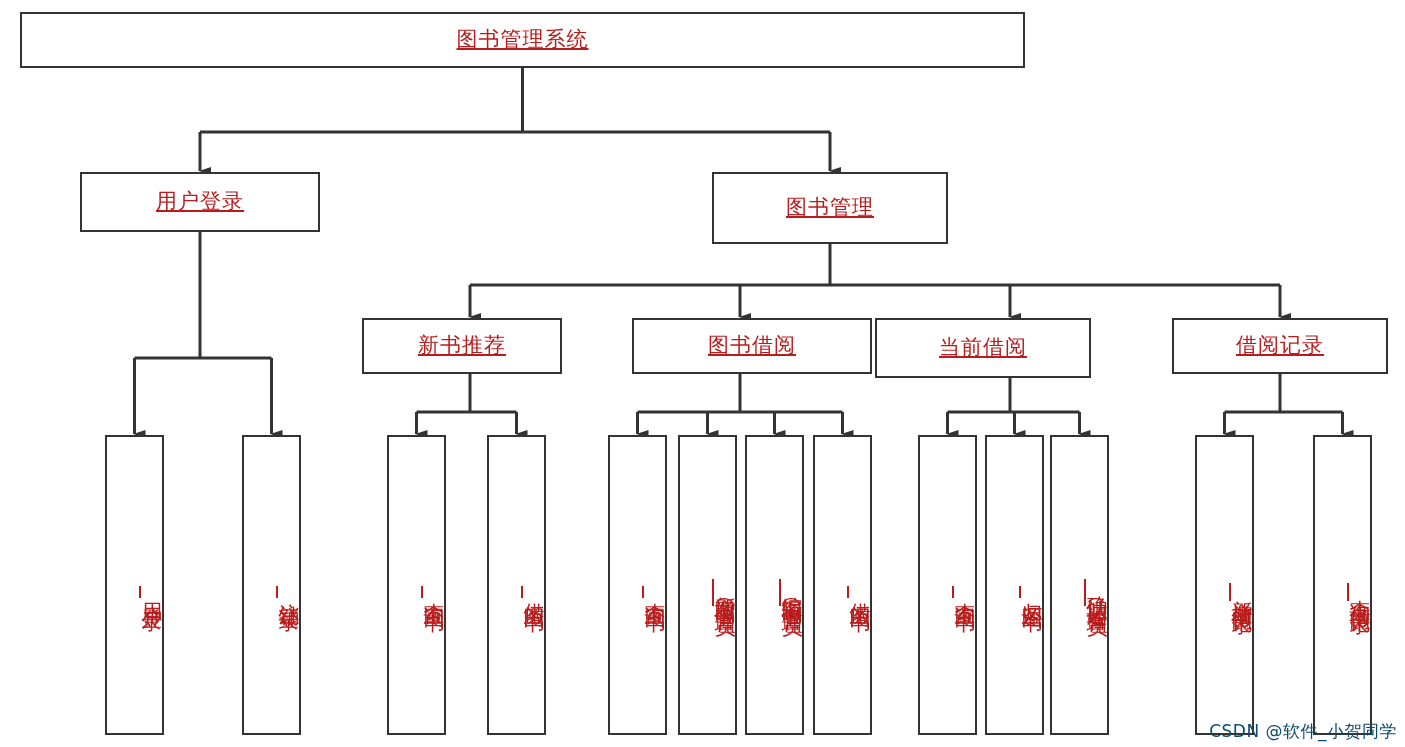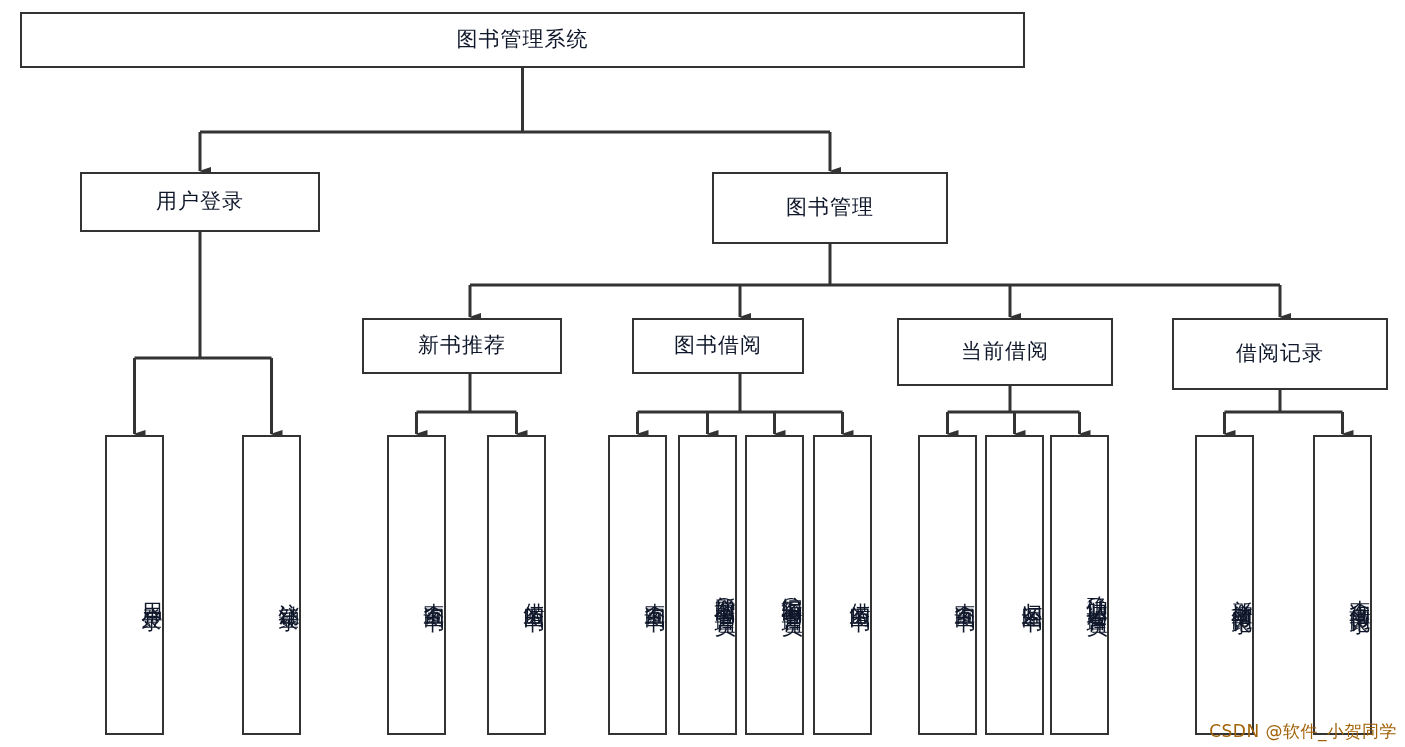--- a/index.html
+++ b/index.html
@@ -26,22 +26,23 @@
     pointer-events: none;
   }
   .node {
     position: absolute;
     box-sizing: border-box;
     border: 2.5px solid #333333;
     background: #ffffff;
     display: flex;
     align-items: center;
     justify-content: center;
-    color: #0f172a;
+    color: #b91c1c;
     text-align: center;
+    text-decoration: underline;
   }
   .node.horiz {
     font-size: 21px;
     letter-spacing: 1px;
     line-height: 1.2;
   }
   .node.vert {
     writing-mode: vertical-rl;
     text-orientation: upright;
     font-size: 21px;
@@ -56,21 +57,21 @@
   }
   .node.vert .label {
     writing-mode: vertical-rl;
     text-orientation: upright;
   }
   #watermark {
     position: absolute;
     right: 8px;
     bottom: 4px;
     font-size: 17px;
-    color: #a16207;
+    color: #0c4a6e;
     letter-spacing: 0.5px;
     white-space: nowrap;
   }
 </style>
 </head>
 <body>
 
 <div id="canvas">
 
   <svg id="wires" viewBox="0 0 1405 747" xmlns="http://www.w3.org/2000/svg">
@@ -122,27 +123,27 @@
       </div>
       <div class="node horiz" style="left: 80px; top: 172px; width: 240px; height: 60px;">
         <span class="label">用户登录</span>
       </div>
       <div class="node horiz" style="left: 712px; top: 172px; width: 236px; height: 72px;">
         <span class="label">图书管理</span>
       </div>
       <div class="node horiz" style="left: 362px; top: 318px; width: 200px; height: 56px;">
         <span class="label">新书推荐</span>
       </div>
-      <div class="node horiz" style="left: 632px; top: 318px; width: 172px; height: 56px;">
+      <div class="node horiz" style="left: 632px; top: 318px; width: 240px; height: 56px;">
         <span class="label">图书借阅</span>
       </div>
-      <div class="node horiz" style="left: 897px; top: 318px; width: 216px; height: 68px;">
+      <div class="node horiz" style="left: 875px; top: 318px; width: 216px; height: 60px;">
         <span class="label">当前借阅</span>
       </div>
-      <div class="node horiz" style="left: 1172px; top: 318px; width: 216px; height: 72px;">
+      <div class="node horiz" style="left: 1172px; top: 318px; width: 216px; height: 56px;">
         <span class="label">借阅记录</span>
       </div>
       <div class="node vert" style="left: 105px; top: 435px; width: 59px; height: 300px;">
         <span class="label">用户登录</span>
       </div>
       <div class="node vert" style="left: 242px; top: 435px; width: 59px; height: 300px;">
         <span class="label">注销登录</span>
       </div>
       <div class="node vert" style="left: 387px; top: 435px; width: 59px; height: 300px;">
         <span class="label">查询图书</span>

